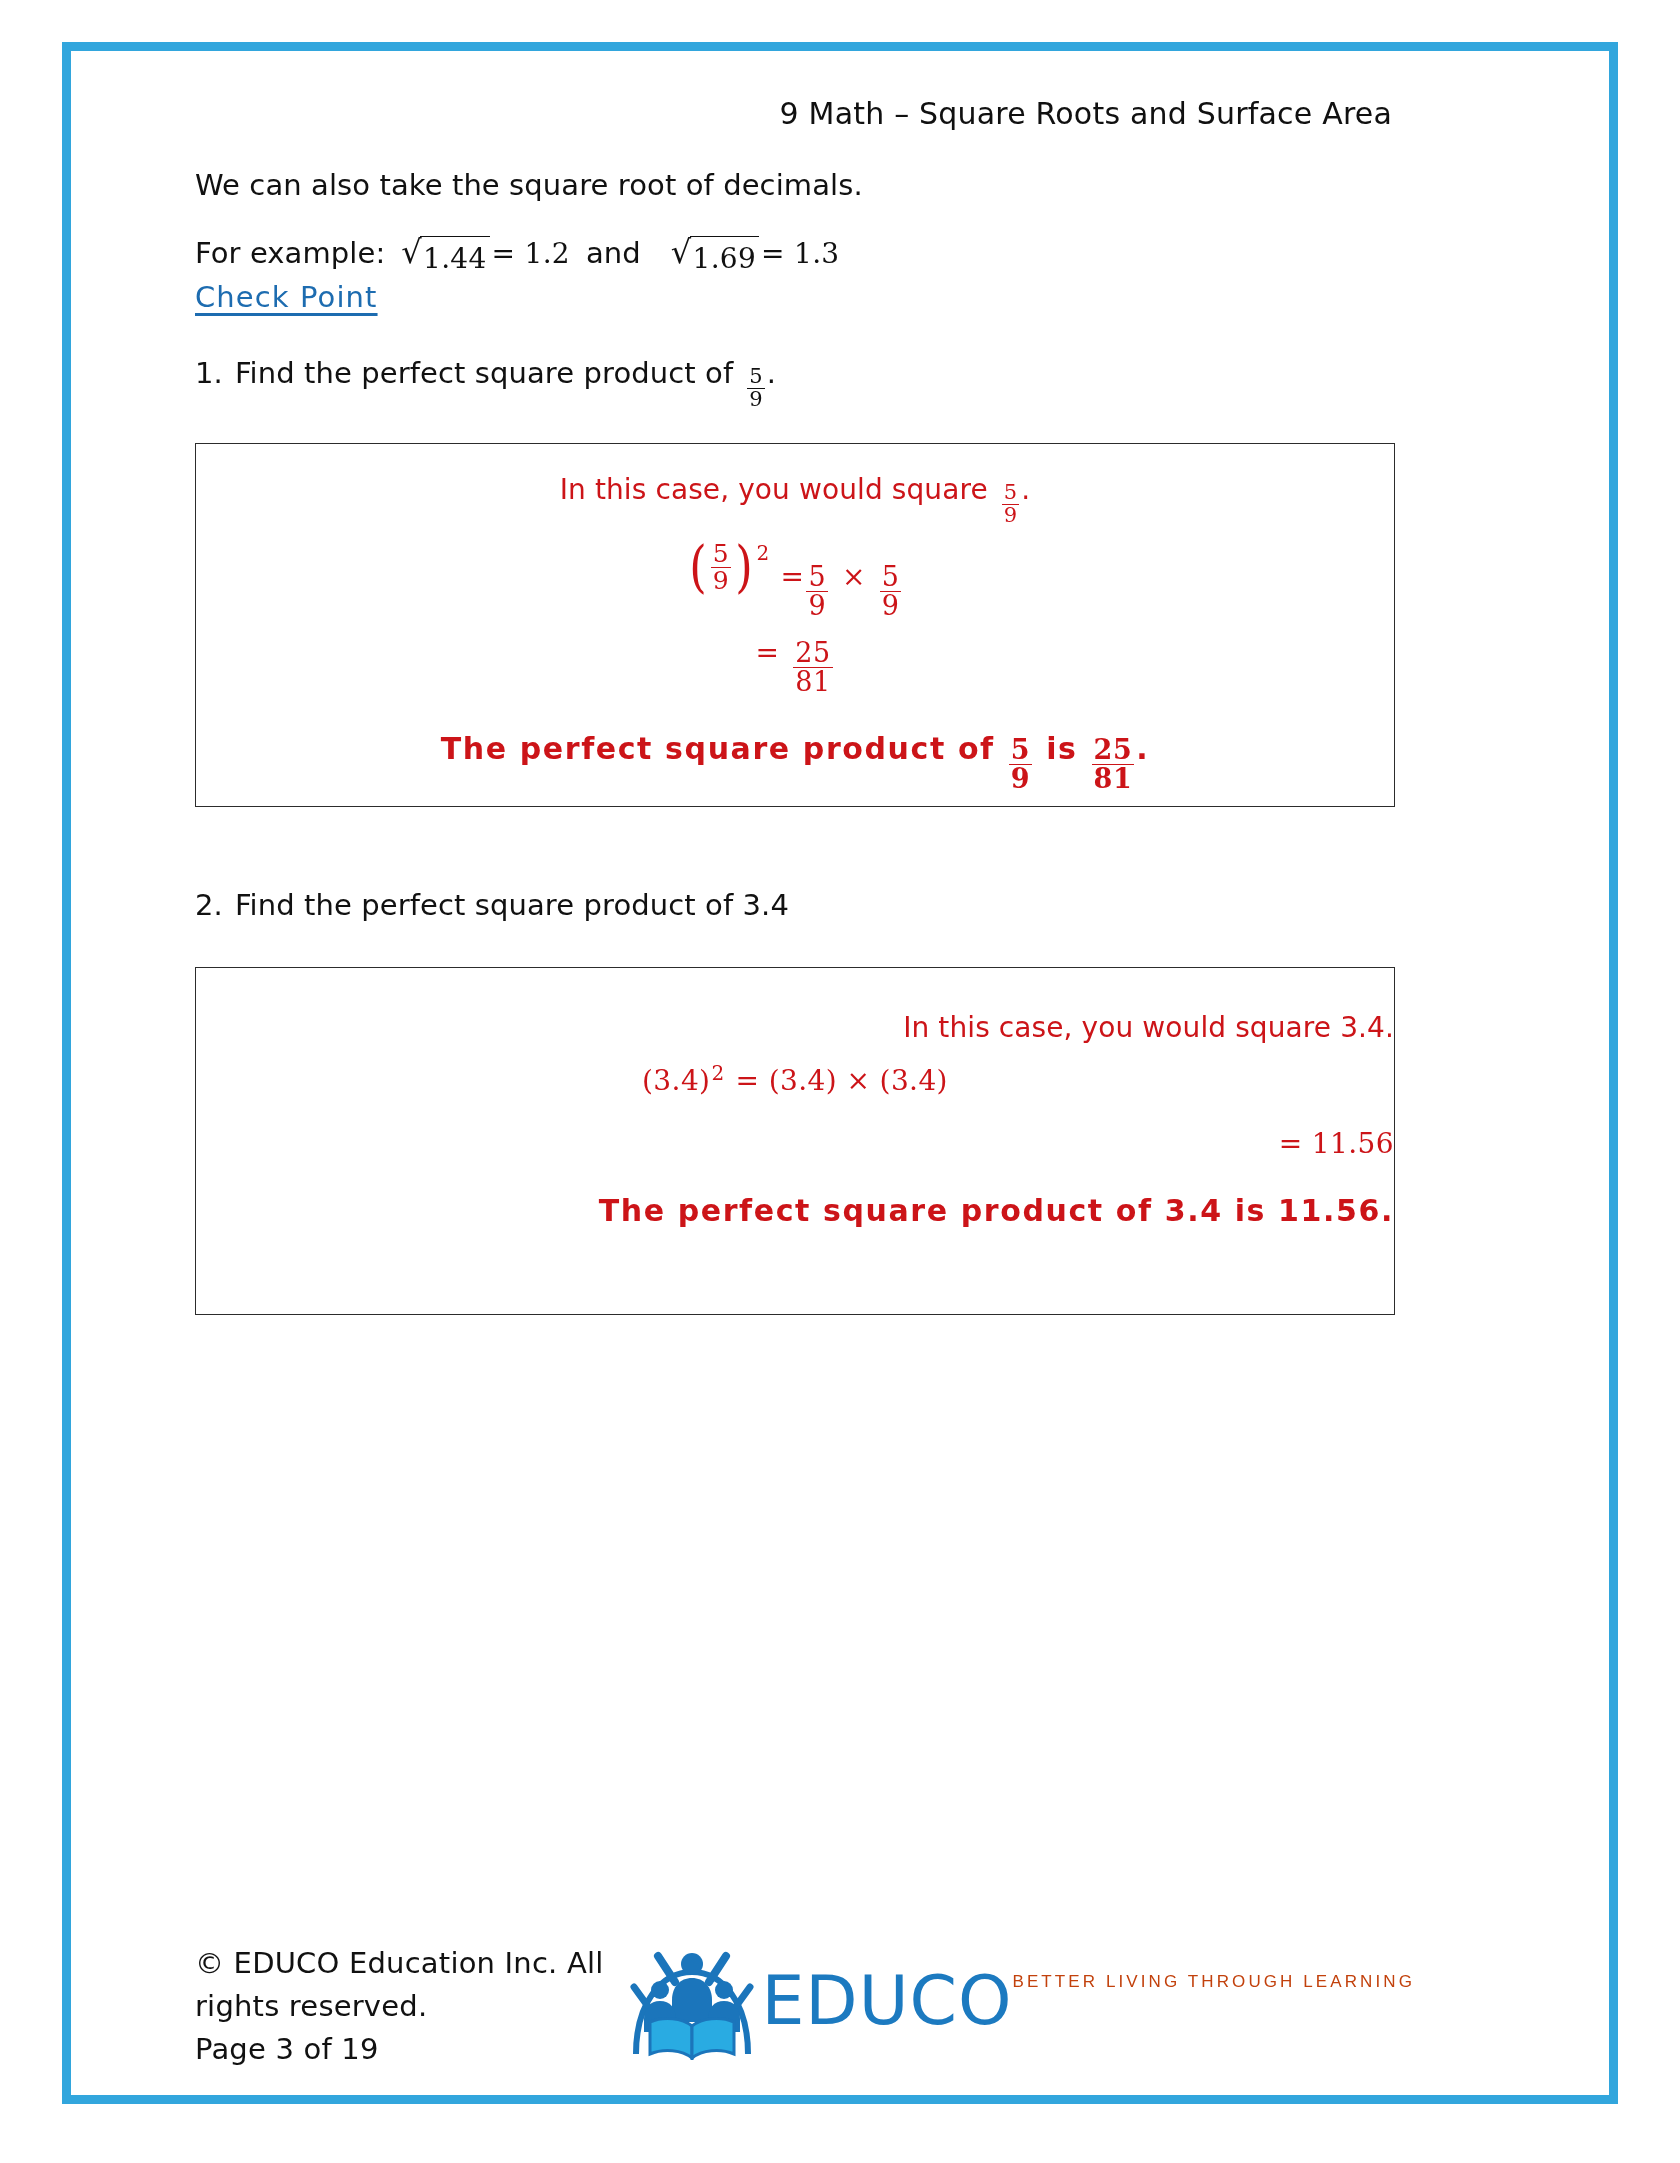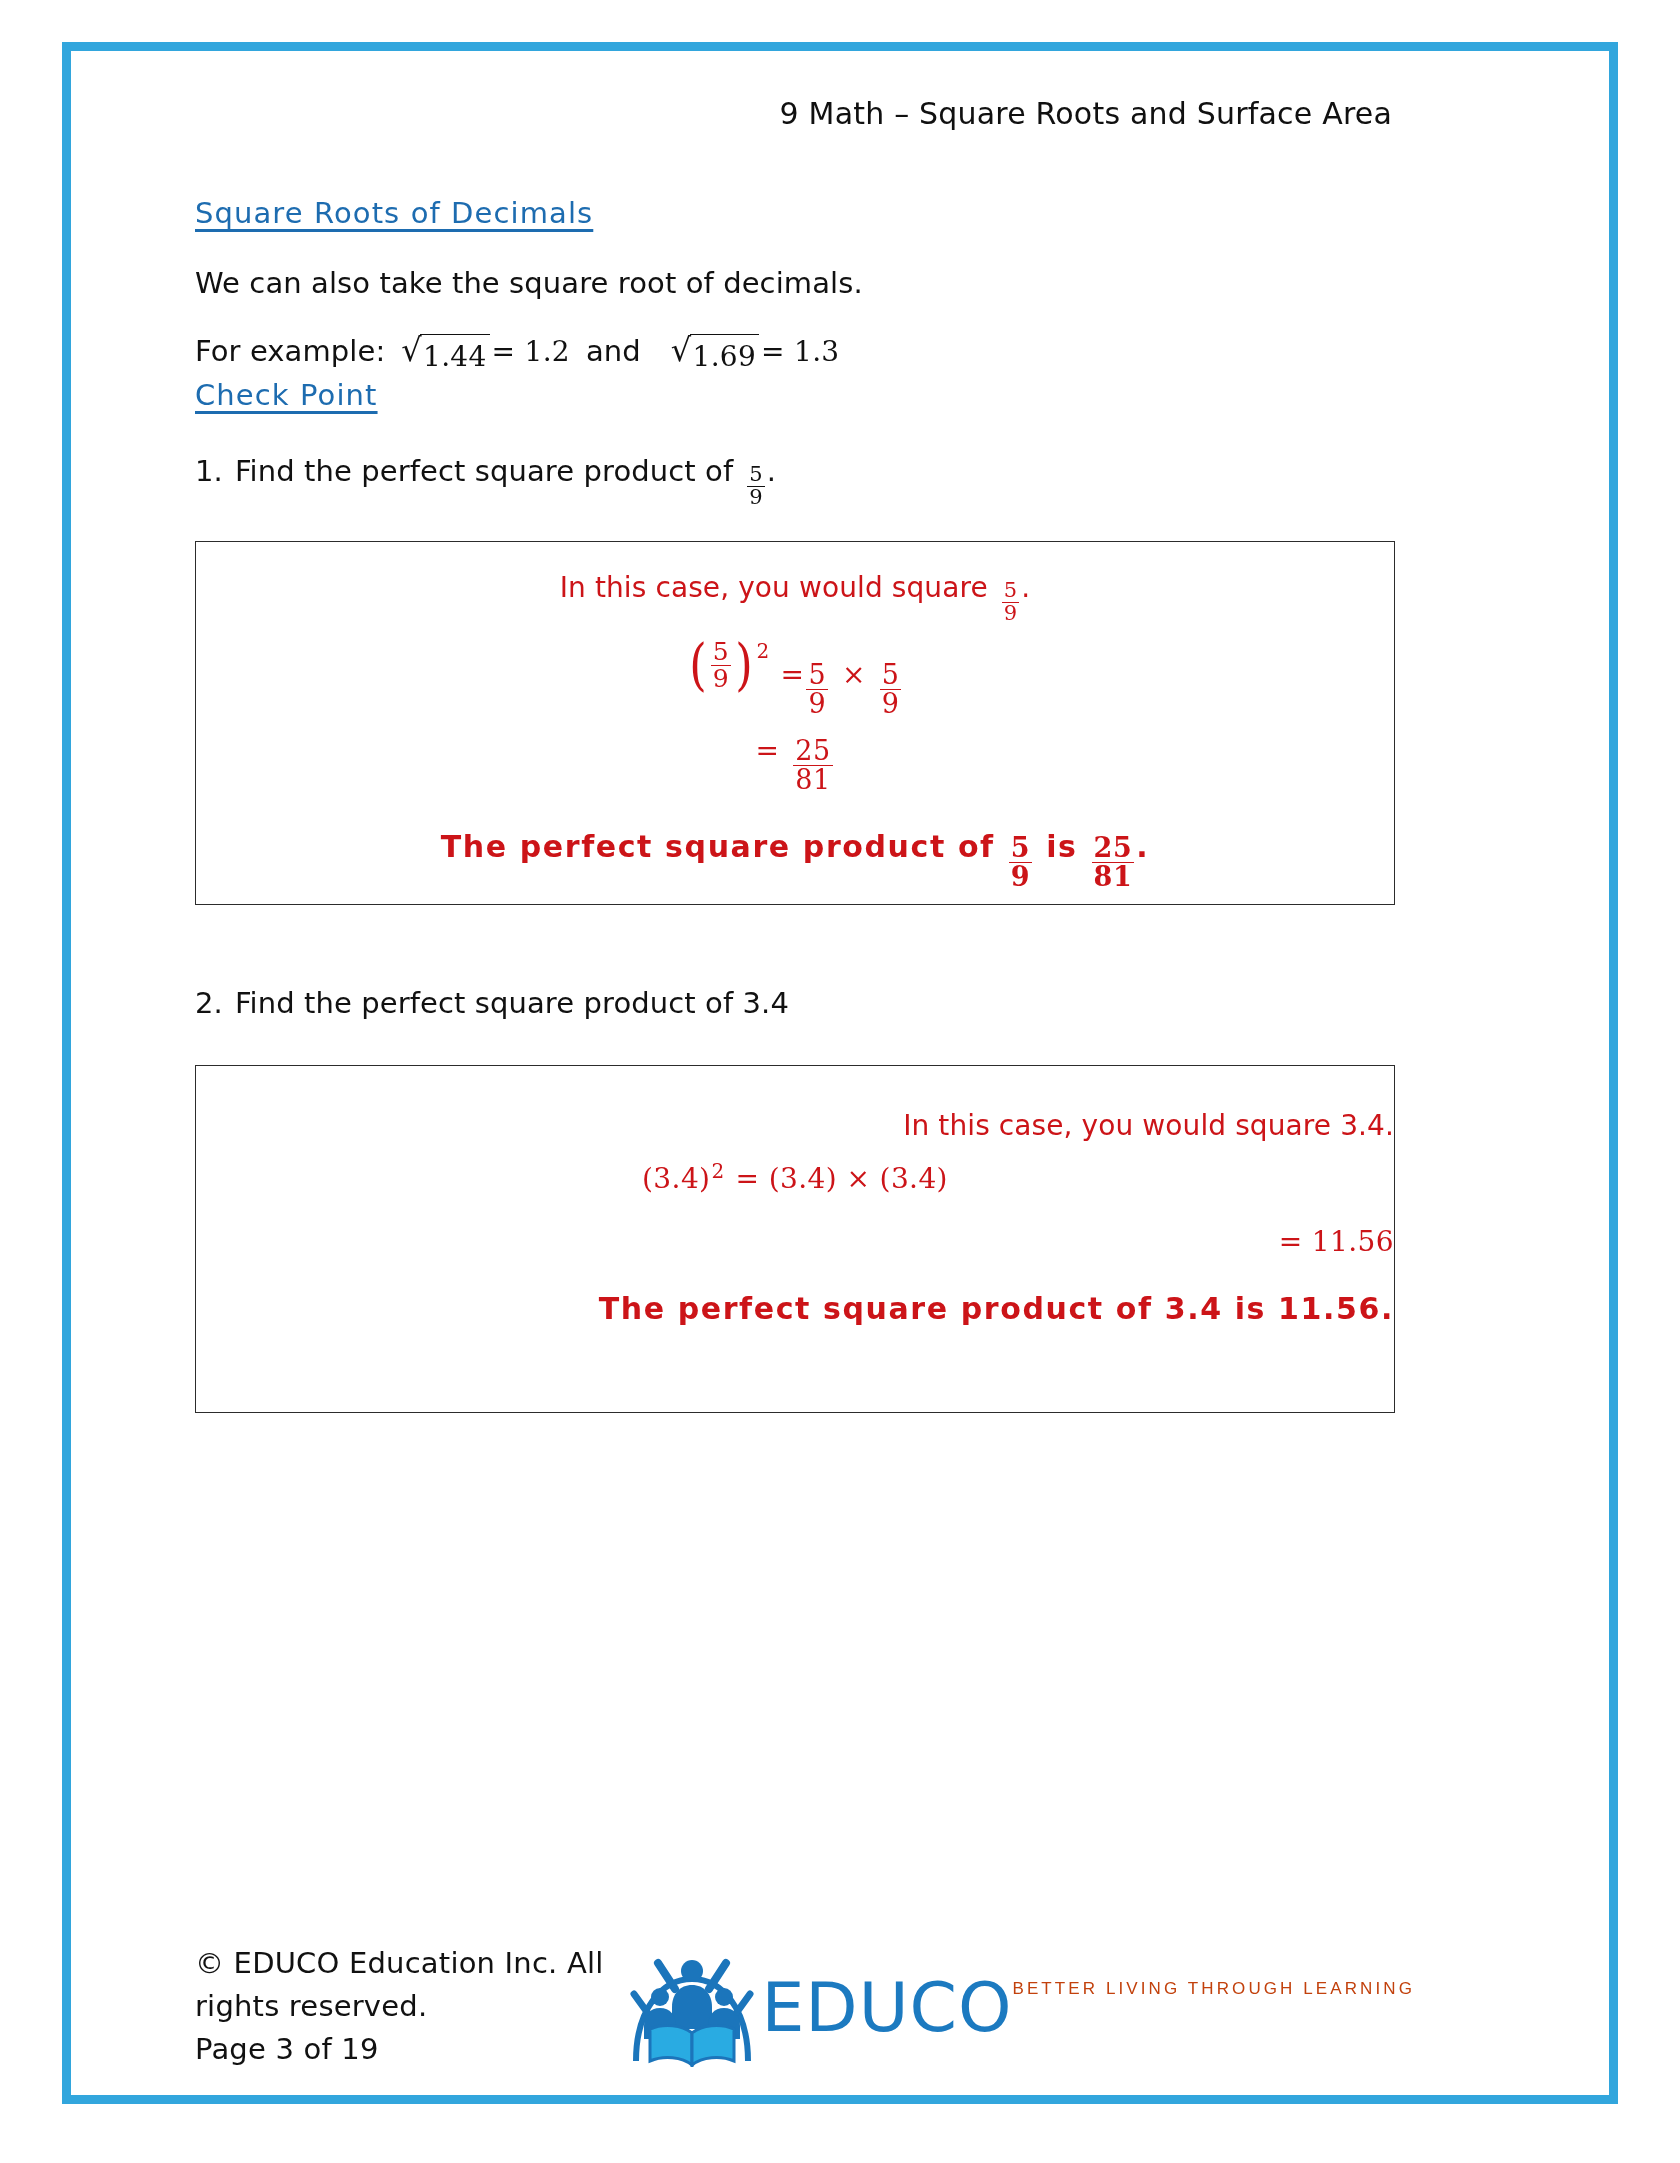--- a/index.html
+++ b/index.html
@@ -199,21 +199,21 @@
   .gap-1 { height: 14px; }
   .gap-2 { height: 16px; }
 
   
   #footer {
     position: absolute;
     left: 195px;
     bottom: 92px;
     width: 1230px;
     display: flex;
-    align-items: flex-end;
+    align-items: flex-start;
     justify-content: space-between;
   }
   #footer-text {
     font-size: 29px;
     line-height: 43px;
     color: #111111;
   }
   #logo {
     display: flex;
     align-items: center;
@@ -242,21 +242,20 @@
 </head>
 <body>
 
 <div id="page">
   <div id="page-border"></div>
 
   <div id="content">
 
     <div id="doc-header" class="hand">9 Math – Square Roots and Surface Area</div>
 
-    <div id="heading-decimals" class="section-heading hand">Square Roots of Decimals</div>
 
     <div id="line-intro" class="body-line hand">We can also take the square root of decimals.</div>
 
     <div id="line-example" class="body-line hand">
       <span>For example:</span>
       <span class="mathspace"></span>
       <span class="sqrt math">
         <span class="rad">√</span>
           <span class="rand">1.44</span>
       </span>

